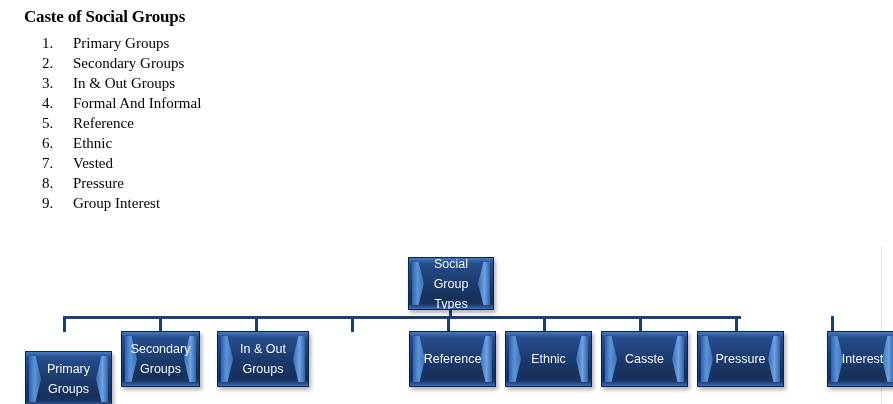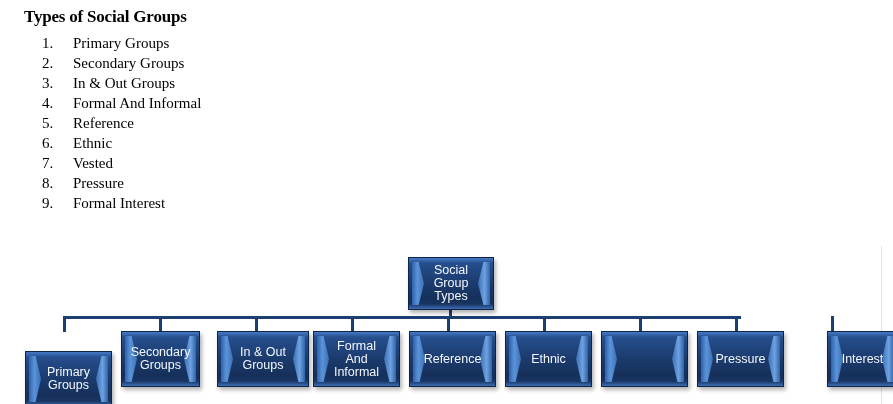--- a/index.html
+++ b/index.html
@@ -135,33 +135,33 @@
     left: 15px;
     right: 15px;
     top: 0;
     bottom: 0;
     display: flex;
     flex-direction: column;
     align-items: center;
     justify-content: center;
     font-family: "Liberation Sans", sans-serif;
     font-size: 12.5px;
-    line-height: 13px;
+    line-height: 20px;
     color: #f2f6fc;
     text-align: center;
     white-space: pre-line;
     z-index: 3;
   }
   #root-node .node-label { font-size: 12.5px; }
 </style>
 </head>
 <body>
 
 <div id="text-block">
-  <div id="doc-title">Types of Social Groups</div>
+  <div id="doc-title">Caste of Social Groups</div>
 
   <div id="types-list">
     <div class="list-item">
       <span class="list-num">1.</span>
       <span class="list-text">Primary Groups</span>
     </div>
     <div class="list-item">
       <span class="list-num">2.</span>
       <span class="list-text">Secondary Groups</span>
     </div>
@@ -184,21 +184,21 @@
     <div class="list-item">
       <span class="list-num">7.</span>
       <span class="list-text">Vested</span>
     </div>
     <div class="list-item">
       <span class="list-num">8.</span>
       <span class="list-text">Pressure</span>
     </div>
     <div class="list-item">
       <span class="list-num">9.</span>
-      <span class="list-text">Formal Interest</span>
+      <span class="list-text">Group Interest</span>
     </div>
   </div>
 </div>
 
 <div id="diagram">
 
   <div id="diagram-frame-line"></div>
 
   <div class="conn conn-v" style="left:449px; top:309px; height:9px;"></div>
 
@@ -235,42 +235,37 @@
 Groups</span>
   </div>
 
   <div class="node" style="left:217px; top:331px; width:92px; height:56px;">
     <span class="bevel-l"></span>
     <span class="bevel-r"></span>
     <span class="node-label">In &amp; Out
 Groups</span>
   </div>
 
-  <div class="node" style="left:313px; top:331px; width:87px; height:56px;">
-    <span class="bevel-l"></span>
-    <span class="bevel-r"></span>
-    <span class="node-label">Formal And
-Informal</span>
-  </div>
 
   <div class="node" style="left:409px; top:331px; width:87px; height:56px;">
     <span class="bevel-l"></span>
     <span class="bevel-r"></span>
     <span class="node-label">Reference</span>
   </div>
 
   <div class="node" style="left:505px; top:331px; width:87px; height:56px;">
     <span class="bevel-l"></span>
     <span class="bevel-r"></span>
     <span class="node-label">Ethnic</span>
   </div>
 
   <div class="node" style="left:601px; top:331px; width:87px; height:56px;">
     <span class="bevel-l"></span>
     <span class="bevel-r"></span>
+    <span class="node-label">Casste</span>
   </div>
 
   <div class="node" style="left:697px; top:331px; width:87px; height:56px;">
     <span class="bevel-l"></span>
     <span class="bevel-r"></span>
     <span class="node-label">Pressure</span>
   </div>
 
   <div class="node" style="left:827px; top:331px; width:71px; height:56px;">
     <span class="bevel-l"></span>

